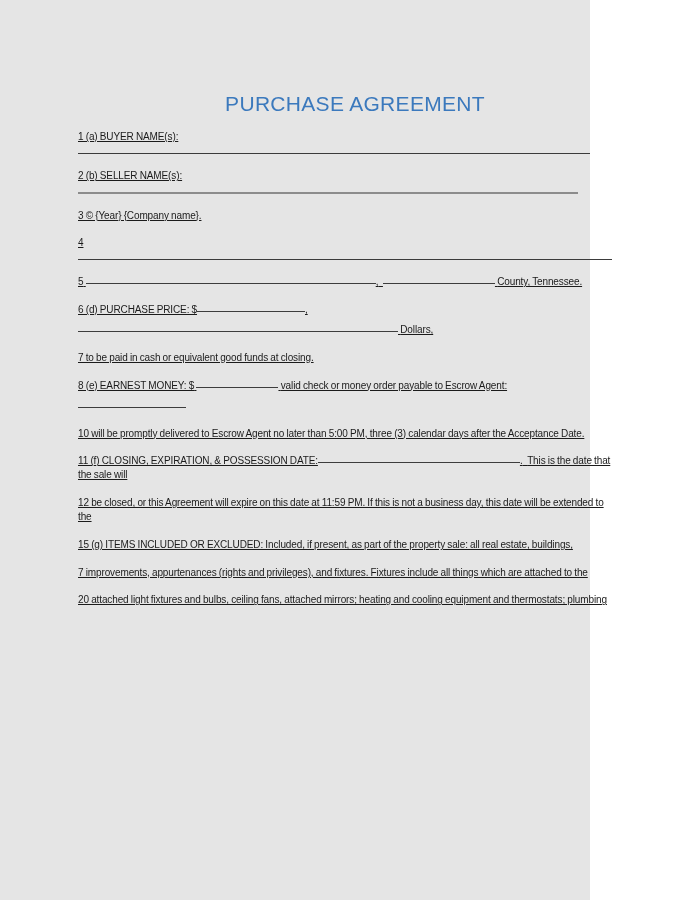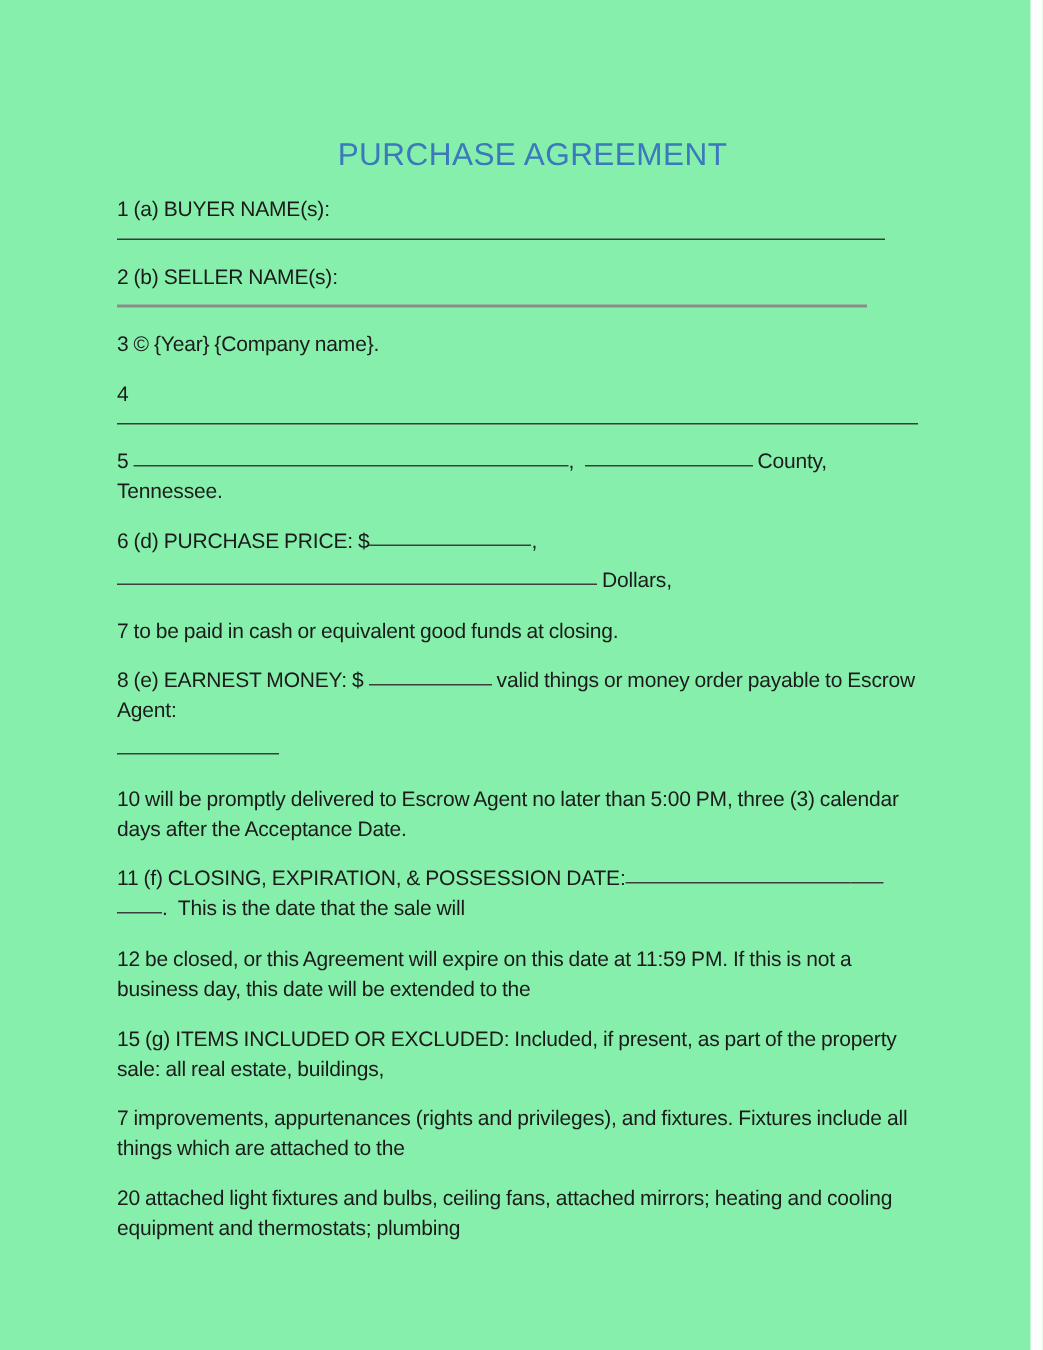--- a/index.html
+++ b/index.html
@@ -10,23 +10,23 @@
   body {
     width: 695px;
     height: 900px;
     font-family: "Liberation Sans", sans-serif;
     color: #1b1b1b;
     overflow: hidden;
   }
 
   .page {
     position: relative;
-    width: 687px;
+    width: 590px;
     height: 900px;
-    background: #86efac;
+    background: #e5e5e5;
     box-sizing: border-box;
   }
 
   .doc-body {
     position: absolute;
     left: 78px;
     top: 92px;
     width: 536px;
   }
 
@@ -35,26 +35,27 @@
     font-size: 21px;
     font-weight: normal;
     color: #3b79bd;
     letter-spacing: 0.3px;
     margin: 0 0 14px 0;
     padding-left: 18px;
     line-height: 1.15;
   }
 
   .para {
-    font-size: 14px;
+    font-size: 10px;
     line-height: 1.42;
     margin: 0 0 13.5px 0;
     color: #1b1b1b;
     word-spacing: -0.4px;
     letter-spacing: -0.12px;
+    text-decoration: underline;
   }
 
   .para.tight {
     margin-bottom: 6px;
   }
 
   .para.nogap {
     margin-bottom: 0;
   }
 
@@ -130,21 +131,21 @@
     <p class="para">
       <span class="blk b-320"></span>
       <span>Dollars,</span>
     </p>
 
     <p class="para">7 to be paid in cash or equivalent good funds at closing.</p>
 
     <p class="para tight">
       <span>8 (e) EARNEST MONEY: $</span>
       <span class="blk b-82"></span>
-      <span>valid things or money order payable to Escrow Agent:</span>
+      <span>valid check or money order payable to Escrow Agent:</span>
     </p>
     <p class="para">
       <span class="blk b-108"></span>
     </p>
 
 
     <p class="para">10 will be promptly delivered to Escrow Agent no later than 5:00 PM, three (3) calendar days after the Acceptance Date.</p>
 
     <p class="para">
       <span>11 (f) CLOSING, EXPIRATION, &amp; POSSESSION DATE:</span><span class="blk b-150"></span><span class="blk b-22"></span><span class="blk b-30"></span><span>.</span>

